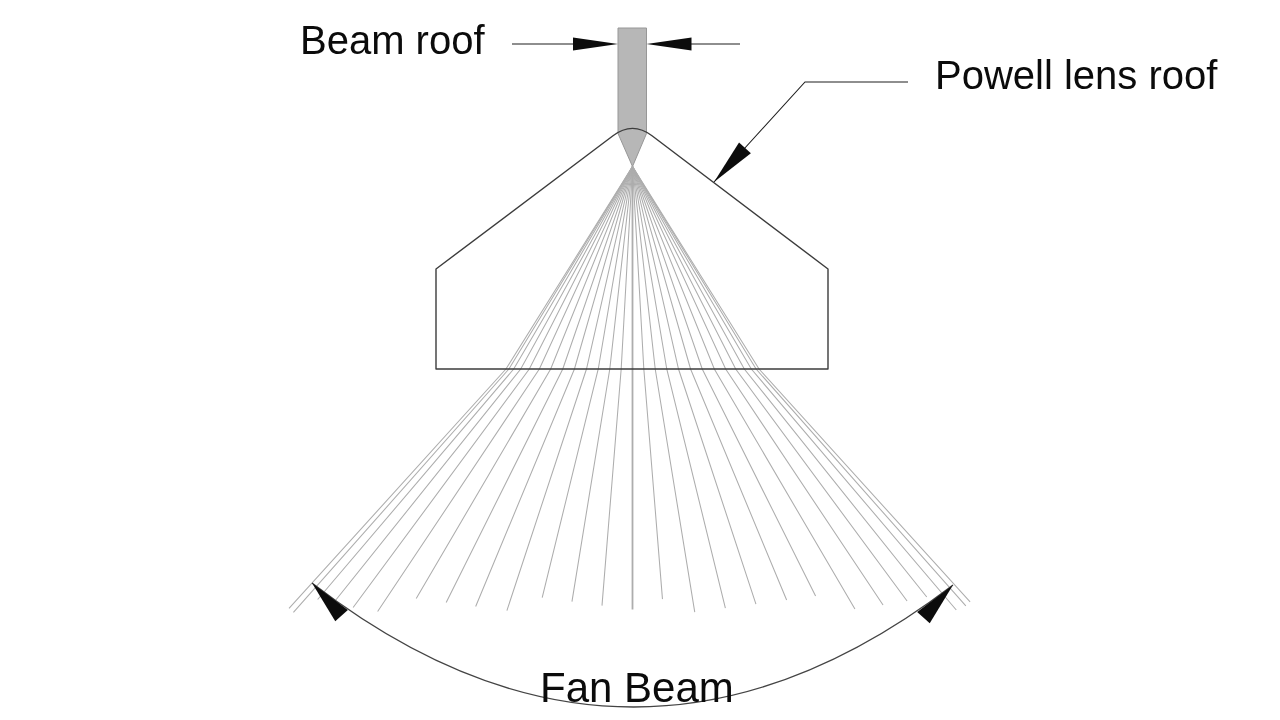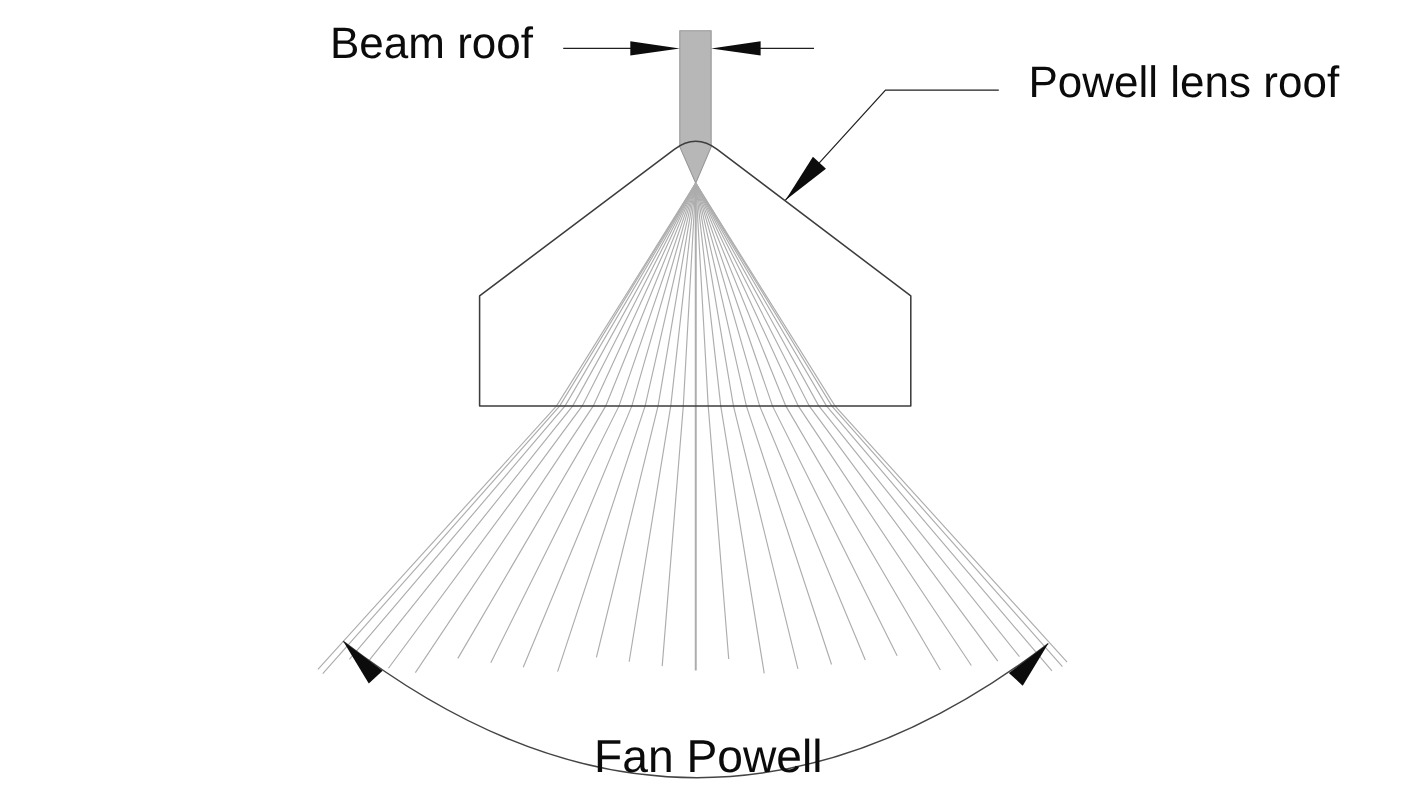--- a/index.html
+++ b/index.html
@@ -66,14 +66,14 @@
       <polygon points="714,182 750.8767211944363,153.36248205678754 739.0430360939353,142.59382861533163" fill="#0c0c0c"></polygon>
       <path d="M312,583 Q632,830 953,585" fill="none" stroke="#444444" stroke-width="1.3"></path>
       <polygon points="312,583 335.2588668617742,621.3050272458624 347.8525449986489,609.8857772273716" fill="#0c0c0c"></polygon>
       <polygon points="953,585 917.147455001351,611.8857772273716 929.7411331382258,623.3050272458624" fill="#0c0c0c"></polygon>
     </svg>
 
   <div class="label label-beam-width">Beam roof</div>
 
   <div class="label label-powell">Powell lens roof</div>
 
-  <div class="label label-fan-angle">Fan Powell</div>
+  <div class="label label-fan-angle">Fan Beam</div>
 </div>
 
 </body></html>

